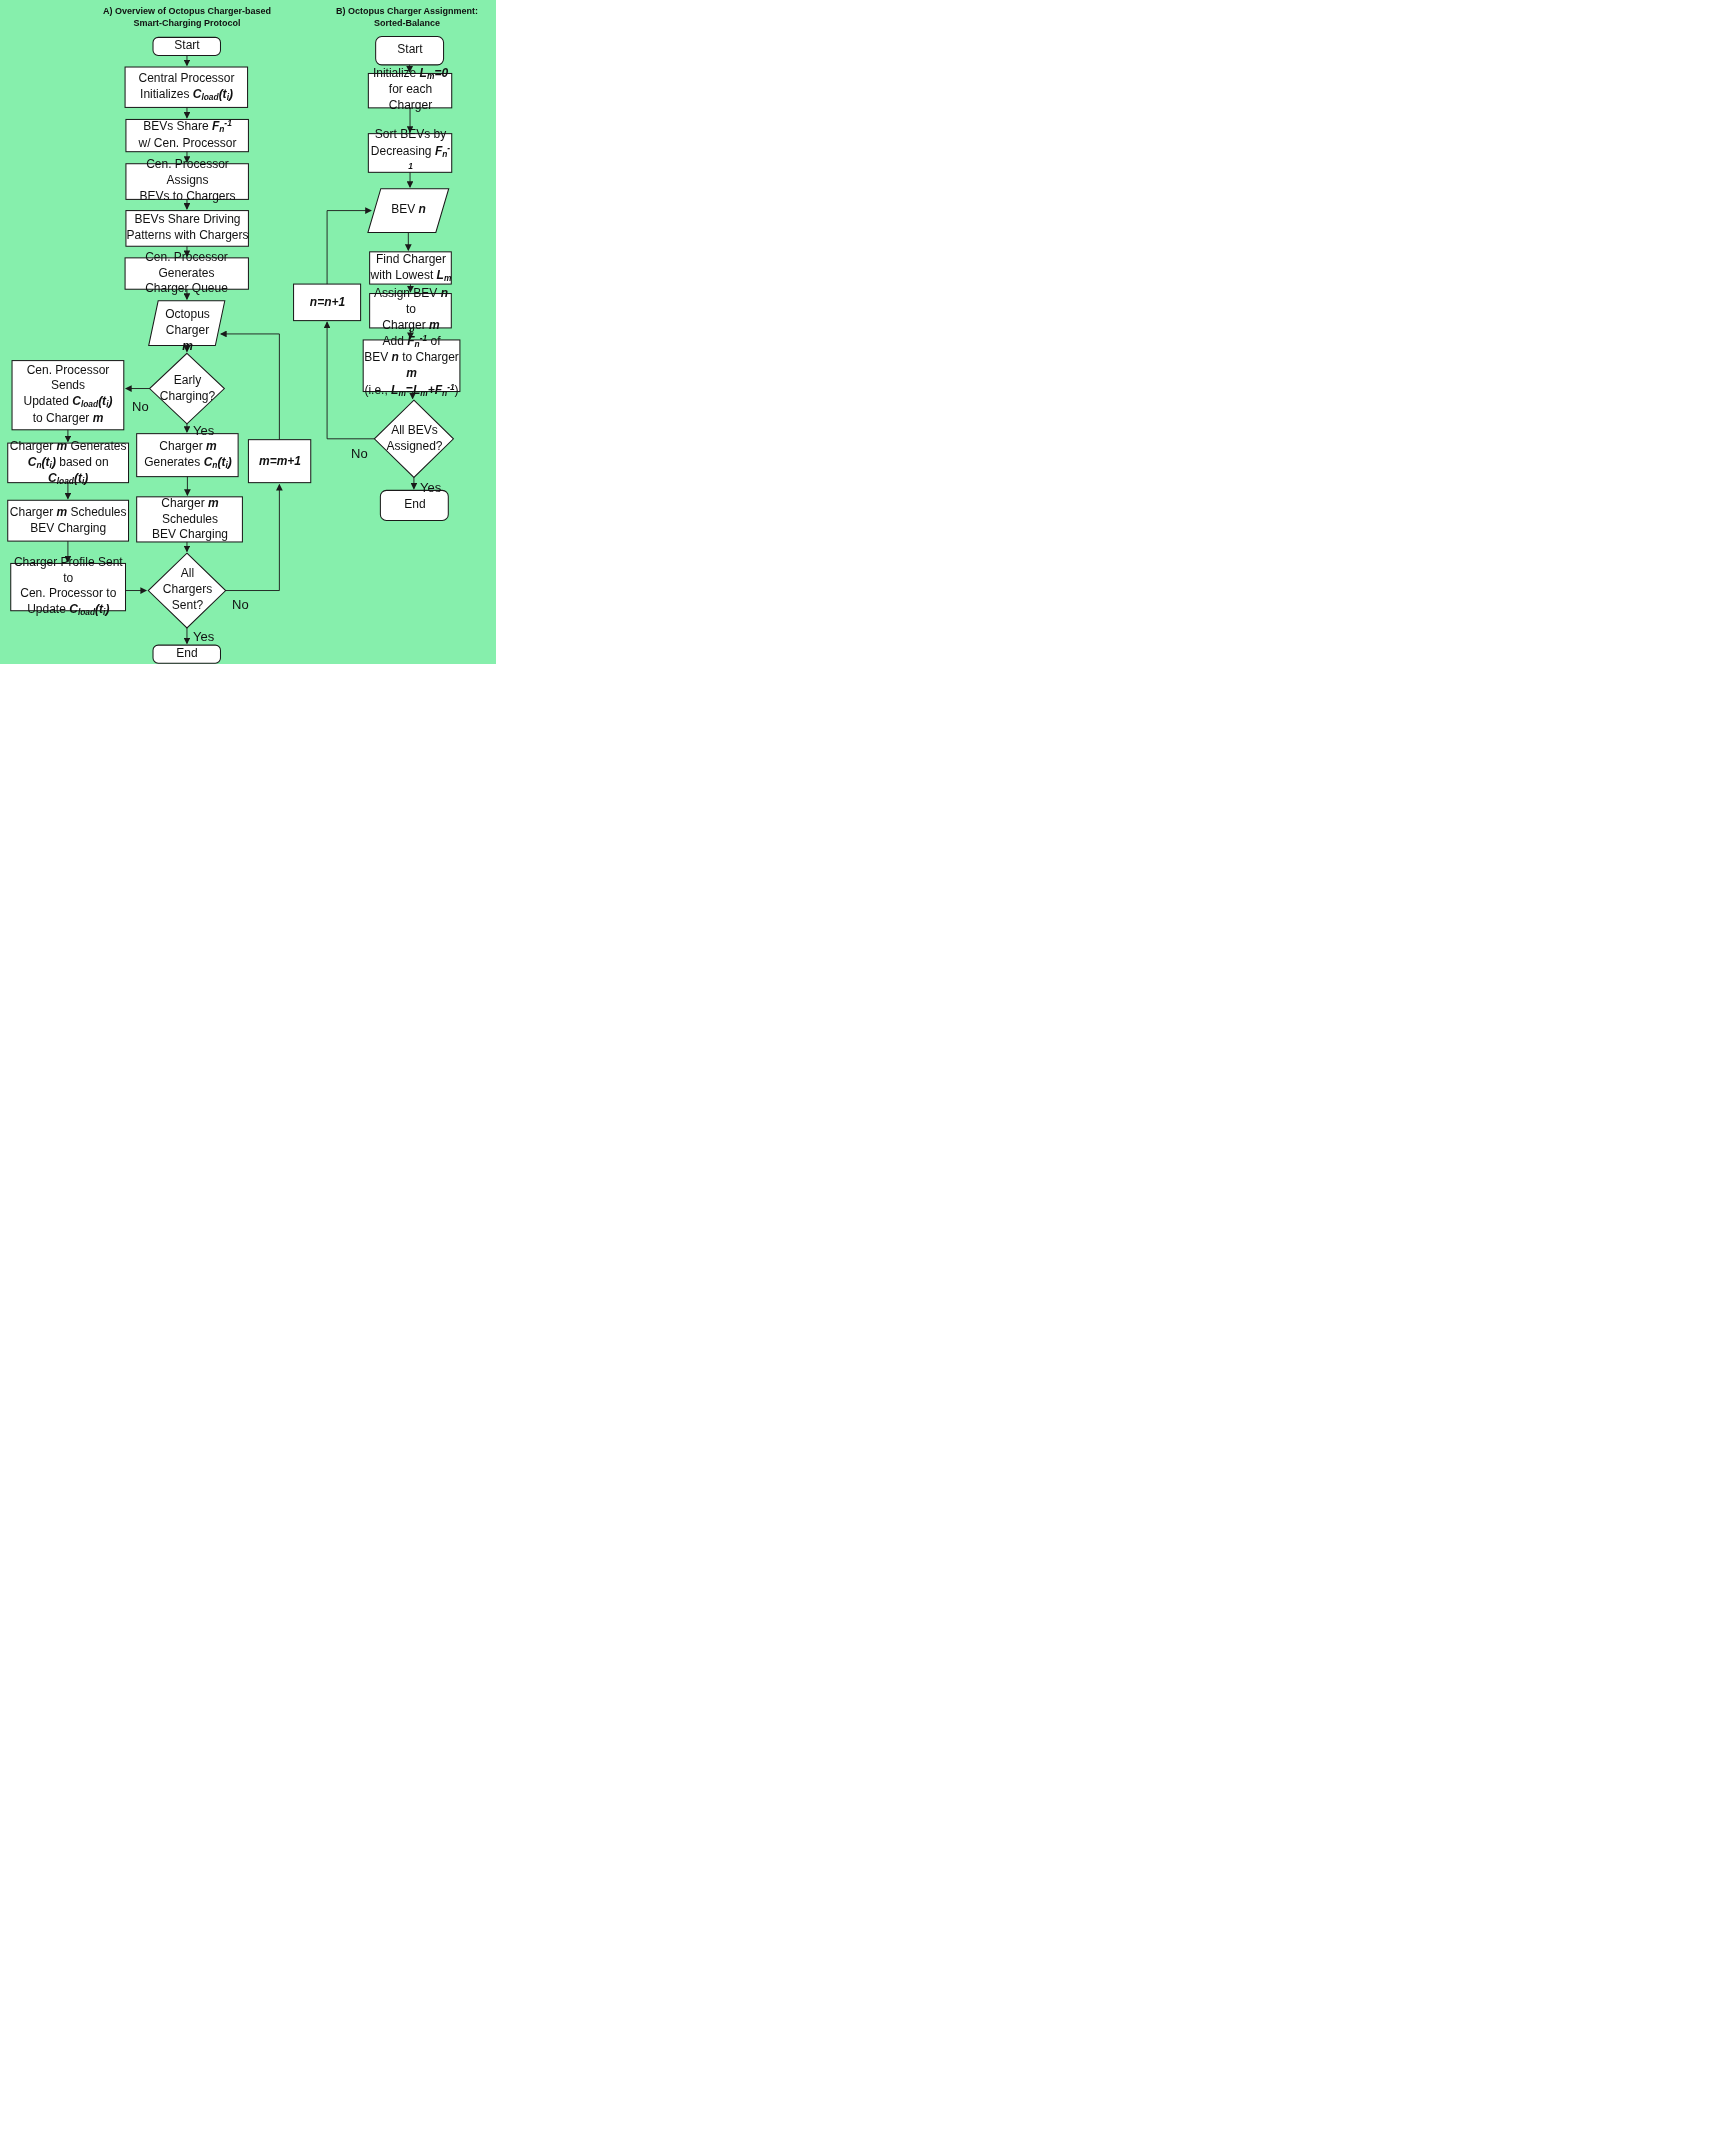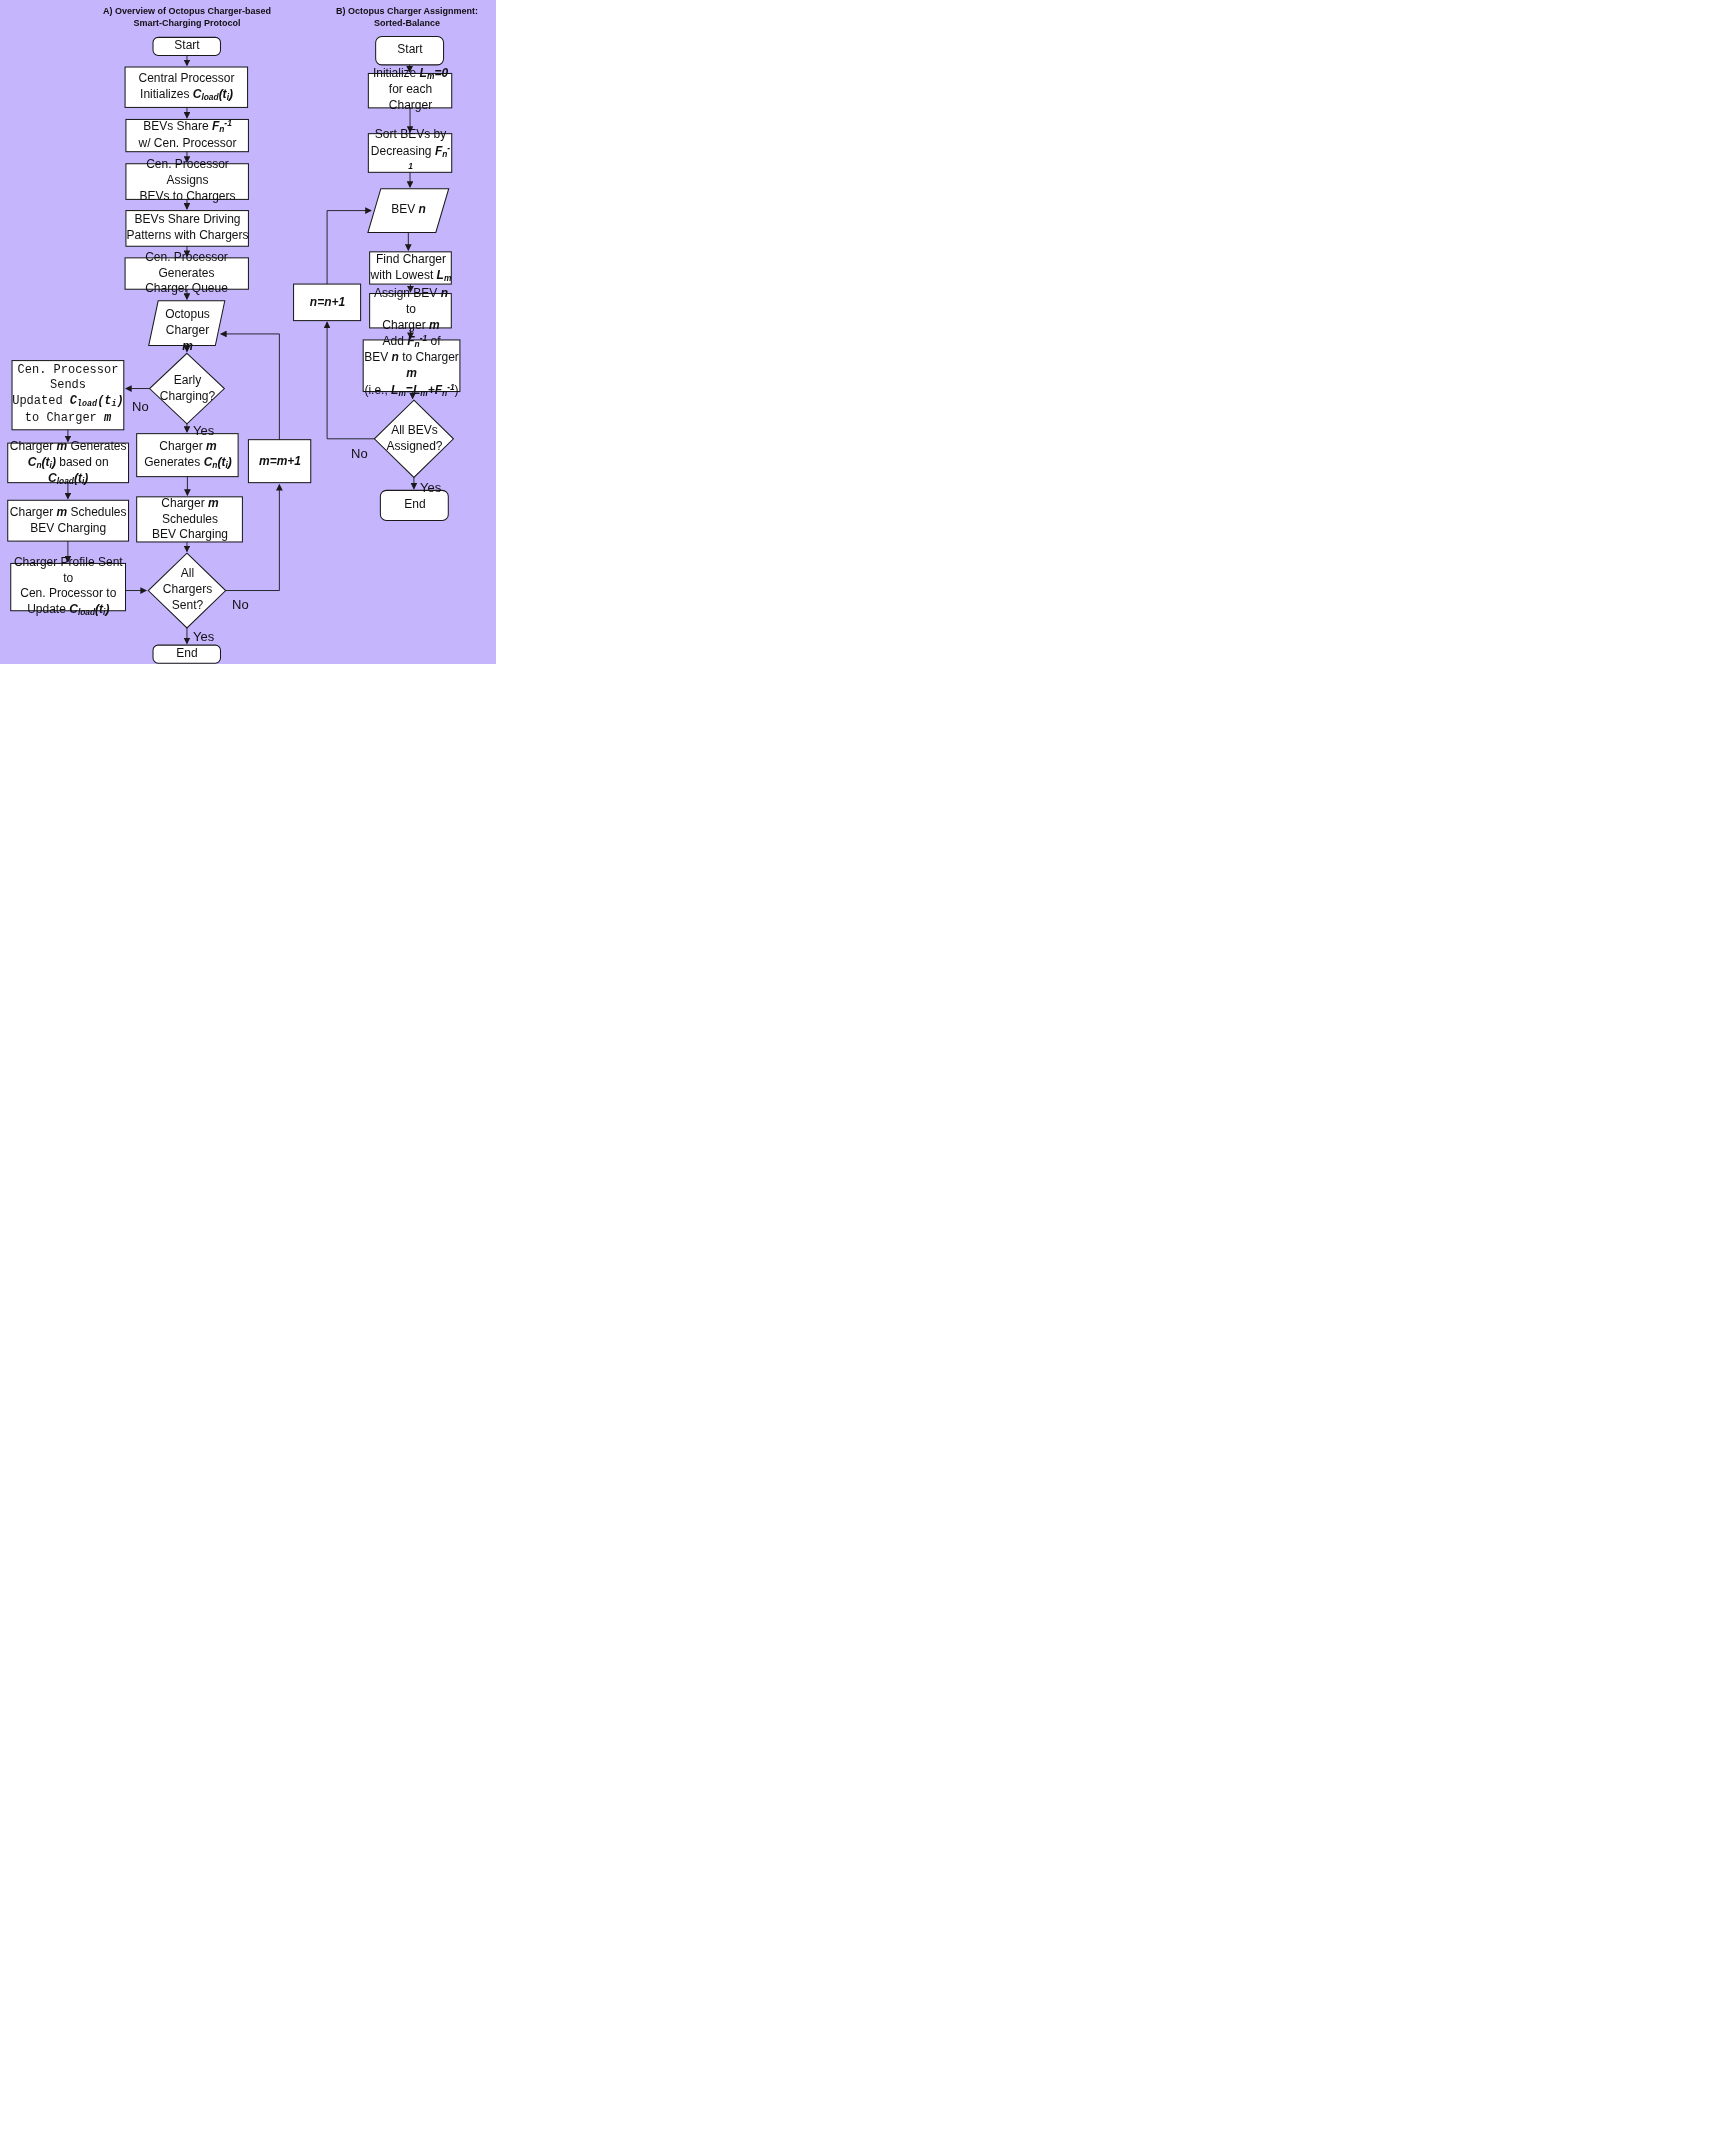--- a/index.html
+++ b/index.html
@@ -1,16 +1,16 @@
 <!DOCTYPE html>
 <html style="font-size:6.9px"><head>
 <meta charset="utf-8">
 <style>
   html,body{margin:0;padding:0;background:#ffffff;}
-  #stage{position:relative;width:496px;height:664px;background:#c4b5fd;
+  #stage{position:relative;width:496px;height:664px;background:#86efac;
          font-family:"Liberation Sans",sans-serif;color:#111;overflow:hidden;}
   #wires{position:absolute;left:0;top:0;width:100%;height:100%;}
   .lbl{position:absolute;display:flex;flex-direction:column;justify-content:center;
        align-items:center;text-align:center;font-size:12px;line-height:1.32;
        color:#111;pointer-events:none;}
   .title{position:absolute;font-weight:bold;font-size:9px;line-height:1.35;
          text-align:center;transform:translateX(-50%);white-space:nowrap;}
   .math{font-weight:bold;font-style:italic;}
   .tag{position:absolute;font-size:13px;color:#111;}
   sub{font-size:.7em;vertical-align:-0.25em;}
@@ -118,21 +118,21 @@
     </div>
   <div class="lbl" style="left:157px;top:301px;width:61px;height:60px;">
       <div><span>Octopus</span></div>
       <div><span>Charger</span></div>
       <div><span class="math">m</span></div>
     </div>
   <div class="lbl" style="left:153px;top:367px;width:69px;height:43px;">
       <div><span>Early</span></div>
       <div><span>Charging?</span></div>
     </div>
-  <div class="lbl" style="left:12px;top:360px;width:112px;height:69px;font-family:Liberation Mono, monospace;">
+  <div class="lbl" style="left:12px;top:360px;width:112px;height:69px;">
       <div><span>Cen. Processor Sends</span></div>
       <div><span>Updated </span><span class="math">C</span><sub><span class="math">load</span></sub><span class="math">(t</span><sub><span class="math">i</span></sub><span class="math">)</span></div>
       <div><span>to Charger </span><span class="math">m</span></div>
     </div>
   <div class="lbl" style="left:7.7px;top:443px;width:121px;height:40px;">
       <div><span>Charger </span><span class="math">m</span><span> Generates</span></div>
       <div><span class="math">C</span><sub><span class="math">n</span></sub><span class="math">(t</span><sub><span class="math">i</span></sub><span class="math">)</span><span> based on </span><span class="math">C</span><sub><span class="math">load</span></sub><span class="math">(t</span><sub><span class="math">i</span></sub><span class="math">)</span></div>
     </div>
   <div class="lbl" style="left:137px;top:434px;width:102px;height:43px;">
       <div><span>Charger </span><span class="math">m</span></div>

